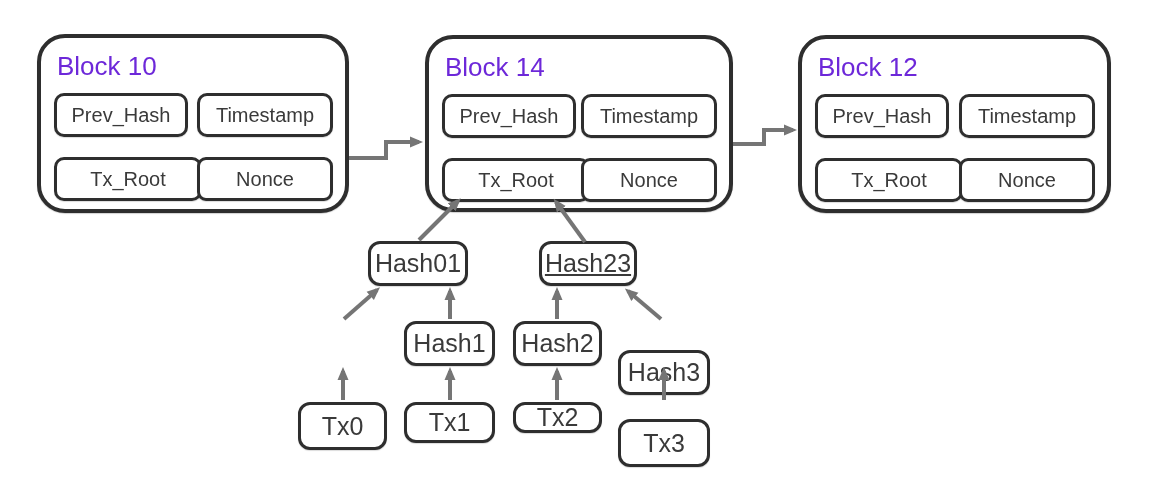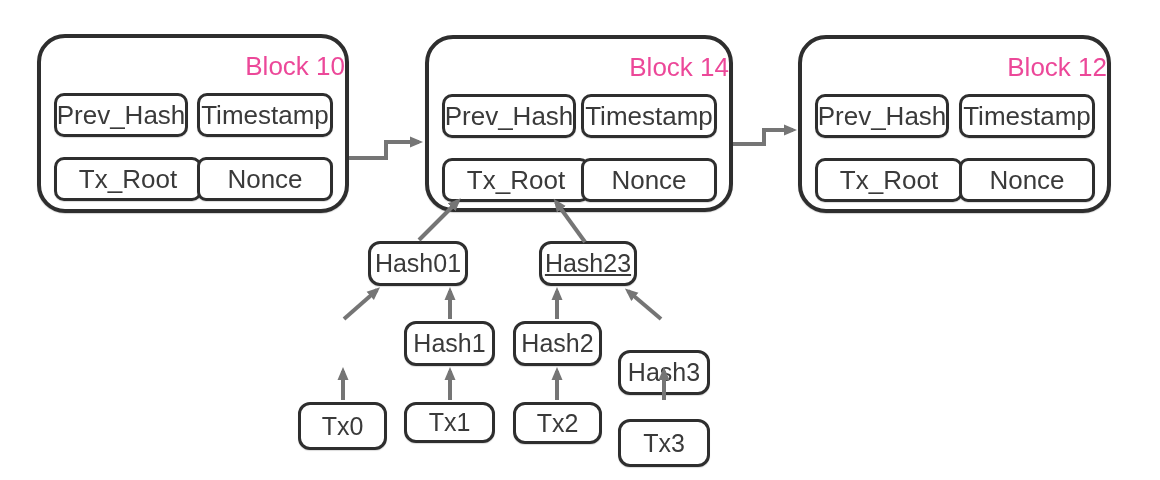--- a/index.html
+++ b/index.html
@@ -19,35 +19,35 @@
     border-radius: 28px;
     background: #ffffff;
     box-shadow: 0 1px 1px rgba(0,0,0,0.18);
   }
   .b10 { left: 37px;  top: 34px; width: 312px; height: 179px; }
   .b11 { left: 425px; top: 35px; width: 308px; height: 177px; }
   .b12 { left: 798px; top: 35px; width: 313px; height: 178px; }
   .block-title {
     position: absolute;
     top: 13px; left: 16px; right: 0;
-    text-align: right;
+    text-align: left;
     font-size: 26px;
     line-height: 30px;
-    color: #ec4899;
+    color: #6d28d9;
   }
   .field {
     position: absolute;
     box-sizing: border-box;
     border: 3px solid #2e2e2e;
     border-radius: 10px;
     background: #ffffff;
     display: flex;
     align-items: center;
     justify-content: center;
-    font-size: 26px;
+    font-size: 20px;
     box-shadow: 0 1px 1px rgba(0,0,0,0.14);
   }
   .f-tl { left: 13px;  top: 55px;  width: 134px; height: 44px; }
   .f-tr { right: 12px; top: 55px;  width: 136px; height: 44px; }
   .f-bl { left: 13px;  top: 119px; width: 148px; height: 44px; }
   .f-br { right: 12px; top: 119px; width: 136px; height: 44px; border-radius: 9px; }
   .tnode {
     position: absolute;
     box-sizing: border-box;
     border: 3px solid #2e2e2e;
@@ -60,21 +60,21 @@
     box-shadow: 0 1px 1px rgba(0,0,0,0.14);
   }
   .n-hash01 { left: 368px; top: 241px; width: 100px; height: 45px; }
   .n-hash23 { left: 539px; top: 241px; width: 98px;  height: 45px; text-decoration: underline; }
   .n-hash0  { left: 298px; top: 321px; width: 89px;  height: 45px; }
   .n-hash1  { left: 404px; top: 321px; width: 91px;  height: 45px; }
   .n-hash2  { left: 513px; top: 321px; width: 89px;  height: 45px; }
   .n-hash3  { left: 618px; top: 321px; width: 92px;  height: 45px; margin-top: 29px; }
   .n-tx0    { left: 298px; top: 402px; width: 89px;  height: 48px; }
   .n-tx1    { left: 404px; top: 402px; width: 91px;  height: 41px; }
-  .n-tx2    { left: 513px; top: 402px; width: 89px;  height: 42px; }
+  .n-tx2    { left: 513px; top: 402px; width: 89px;  height: 31px; }
   .n-tx3    { left: 618px; top: 419px; width: 92px;  height: 48px; }
   .arrows {
     position: absolute;
     left: 0; top: 0;
     width: 1160px; height: 480px;
     pointer-events: none;
   }
 </style>
 </head>
 <body>

